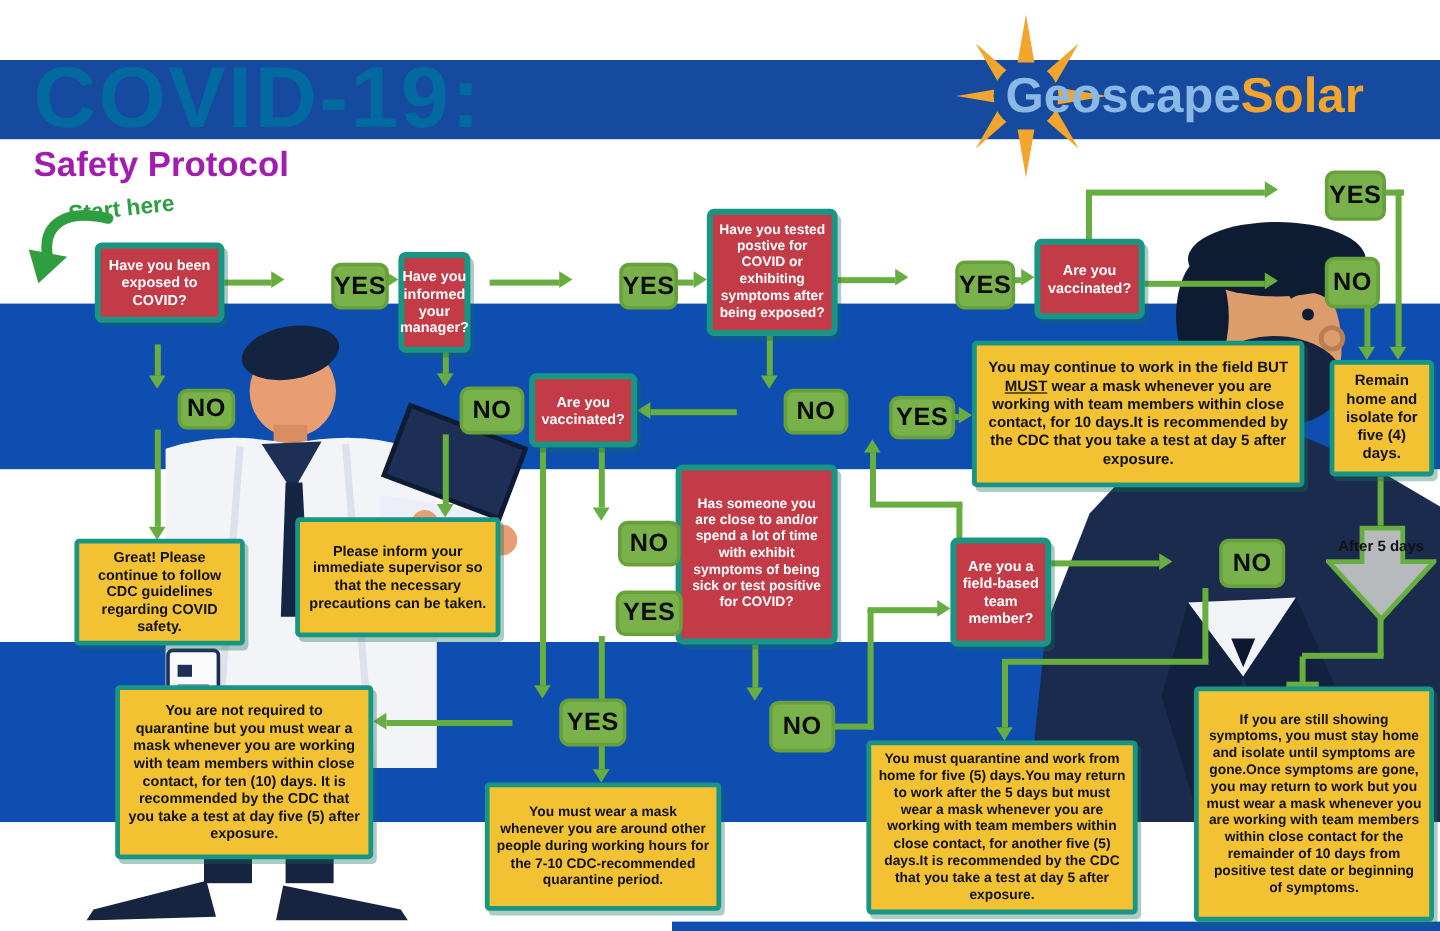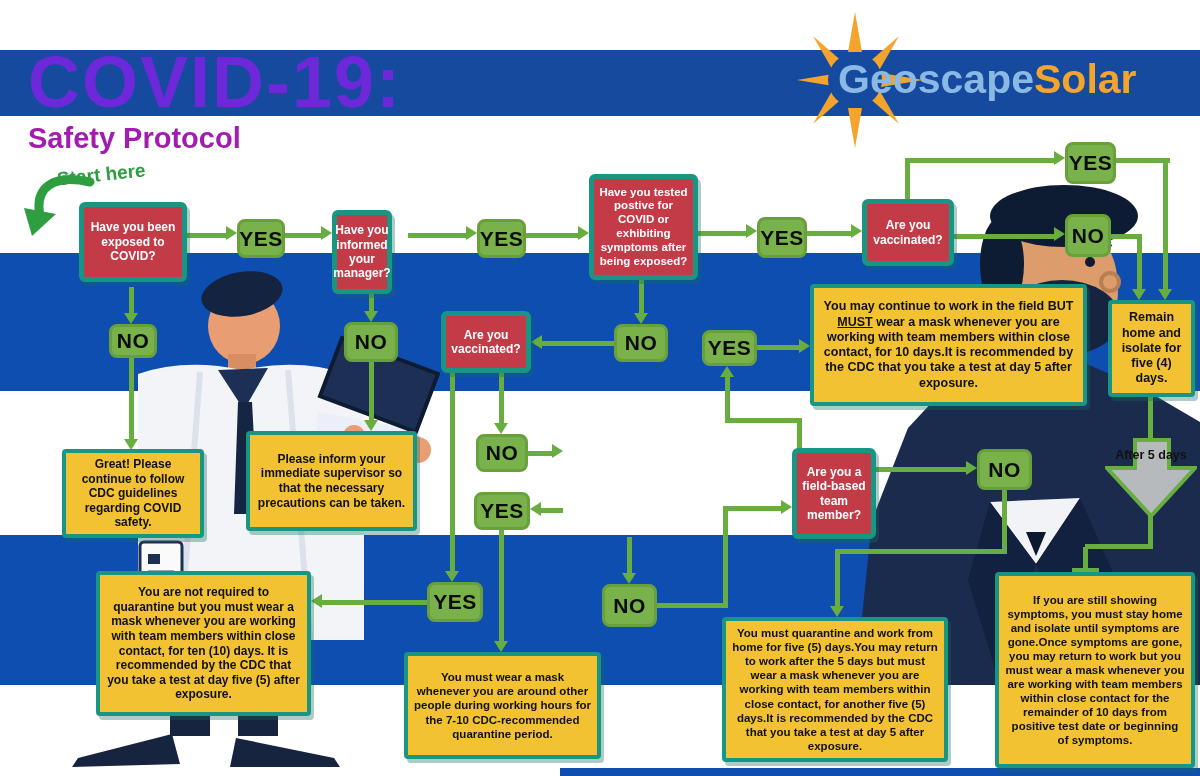--- a/index.html
+++ b/index.html
@@ -18,23 +18,23 @@
   .qbox{position:absolute;z-index:3;background:#c43b48;border:5px solid #189683;border-radius:6px;
         color:#ffffff;font-weight:bold;display:flex;align-items:center;justify-content:center;
         text-align:center;padding:3px 5px;box-sizing:border-box;line-height:1.2;
         box-shadow:3px 4px 0 rgba(20,110,92,.35);}
   .obox{position:absolute;z-index:3;background:#f2c233;border:4px solid #189683;border-radius:4px;
         color:#111;font-weight:bold;display:flex;align-items:center;justify-content:center;
         text-align:center;padding:4px 6px;box-sizing:border-box;line-height:1.22;
         box-shadow:3px 4px 0 rgba(20,110,92,.35);}
   .btn{position:absolute;z-index:3;background:#79b24b;border:3px solid #68a13c;border-radius:8px;
        color:#0c0c0c;font-weight:bold;font-size:21px;display:flex;align-items:center;justify-content:center;
-       box-sizing:border-box;letter-spacing:.5px;}
+       box-sizing:border-box;letter-spacing:.5px;margin-left:39px;}
   .u{text-decoration:underline;}
-  #title{position:absolute;left:28px;top:47px;z-index:3;color:#6d28d9;font-size:72px;line-height:70px;
+  #title{position:absolute;left:28px;top:47px;z-index:3;color:#0369a1;font-size:72px;line-height:70px;
          font-weight:900;letter-spacing:2px;}
   #subtitle{position:absolute;left:28px;top:122px;z-index:3;color:#a21caf;font-size:29px;font-weight:bold;}
   #starthere{position:absolute;left:57px;top:164px;z-index:3;color:#2f9e41;font-size:19px;font-weight:bold;
              transform:rotate(-6deg);}
   #logo-text{position:absolute;left:838px;top:56px;z-index:4;font-size:41px;font-weight:800;letter-spacing:0;}
   #logo-text .p1{color:#8ab9e6;} #logo-text .p2{color:#f2a42d;}
   .after5-label{position:absolute;left:0;top:10px;width:100%;text-align:center;z-index:4;
                 font-size:12.5px;font-weight:bold;color:#111;line-height:1.15;}
 </style>
 </head>
@@ -189,25 +189,26 @@
   <div class="line" style="left:835px;top:549px;width:172px;height:5px;"></div>
   <div class="line" style="left:835px;top:552px;width:5px;height:54px;"></div>
   <div class="ad" style="left:830px;top:606px;"></div>
 
   <div class="line" style="left:1148px;top:397px;width:5px;height:41px;"></div>
   <div class="line" style="left:1148px;top:512px;width:5px;height:35px;"></div>
   <div class="line" style="left:1085px;top:544px;width:68px;height:5px;"></div>
   <div class="line" style="left:1083px;top:547px;width:5px;height:25px;"></div>
   <div class="line" style="left:1072px;top:568px;width:27px;height:5px;"></div>
 
-  <div class="qbox" style="left:79px;top:202px;width:108px;height:80px;font-size:12px;">Have you been exposed to COVID?</div>
+  <div class="qbox" style="left:79px;top:202px;width:108px;height:67px;font-size:12px;">Have you been exposed to COVID?</div>
   <div class="qbox" style="left:332px;top:210px;width:60px;height:84px;font-size:12px;">Have you informed your manager?</div>
   <div class="qbox" style="left:589px;top:174px;width:109px;height:106px;font-size:11.5px;">Have you tested postive for COVID or exhibiting symptoms after being exposed?</div>
   <div class="qbox" style="left:441px;top:311px;width:90px;height:62px;font-size:12px;">Are you vaccinated?</div>
   <div class="qbox" style="left:862px;top:199px;width:92px;height:67px;font-size:12px;">Are you vaccinated?</div>
+  <div class="qbox" style="left:563px;top:387px;width:135px;height:150px;font-size:11.5px;">Has someone you are close to and/or spend a lot of time with exhibit symptoms of being sick or test positive for COVID?</div>
   <div class="qbox" style="left:792px;top:448px;width:84px;height:91px;font-size:12px;">Are you a field-based team member?</div>
 
   <div class="btn" style="left:237px;top:219px;width:48px;height:39px;">YES</div>
   <div class="btn" style="left:477px;top:219px;width:49px;height:39px;">YES</div>
   <div class="btn" style="left:757px;top:217px;width:50px;height:41px;">YES</div>
   <div class="btn" style="left:1065px;top:142px;width:51px;height:42px;">YES</div>
   <div class="btn" style="left:1065px;top:214px;width:46px;height:43px;">NO</div>
   <div class="btn" style="left:109px;top:324px;width:48px;height:34px;">NO</div>
   <div class="btn" style="left:344px;top:322px;width:54px;height:40px;">NO</div>
   <div class="btn" style="left:614px;top:324px;width:54px;height:38px;">NO</div>

